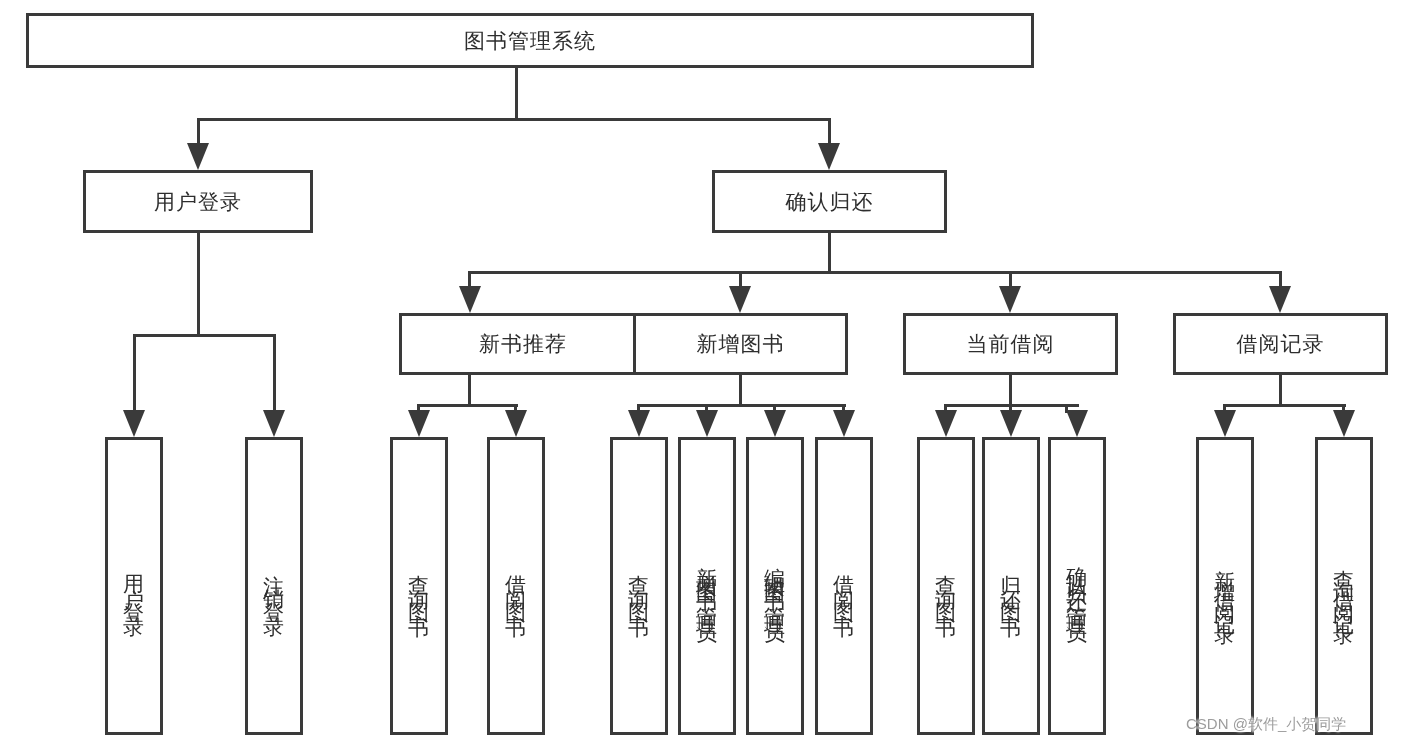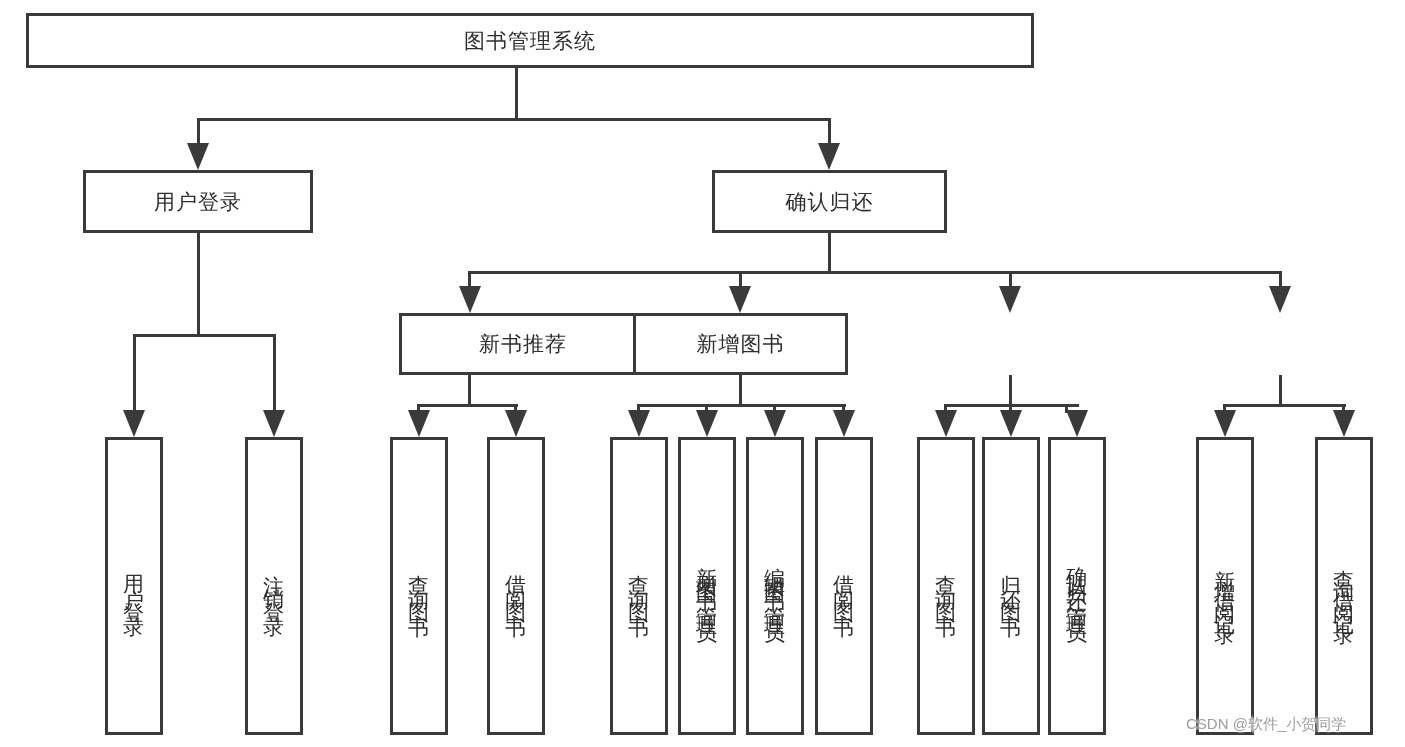--- a/index.html
+++ b/index.html
@@ -130,20 +130,26 @@
   <div class="box l2" style="left:712px; width:235px;">
     <span class="hlabel">确认归还</span>
   </div>
 
   <div class="box l3" style="left:362px; width:248px;margin-left:37px;">
     <span class="hlabel">新书推荐</span>
   </div>
   <div class="box l3" style="left:633px; width:215px;">
     <span class="hlabel">新增图书</span>
   </div>
+  <div class="box l3" style="left:903px; width:215px;">
+    <span class="hlabel">当前借阅</span>
+  </div>
+  <div class="box l3" style="left:1173px; width:215px;">
+    <span class="hlabel">借阅记录</span>
+  </div>
 
   <div class="box leaf" style="left:105px;">
     <span class="vtext sp-lg">用户登录</span>
   </div>
   <div class="box leaf" style="left:245px;">
     <span class="vtext sp-lg">注销登录</span>
   </div>
 
   <div class="box leaf" style="left:390px;">
     <span class="vtext sp-lg">查询图书</span>

